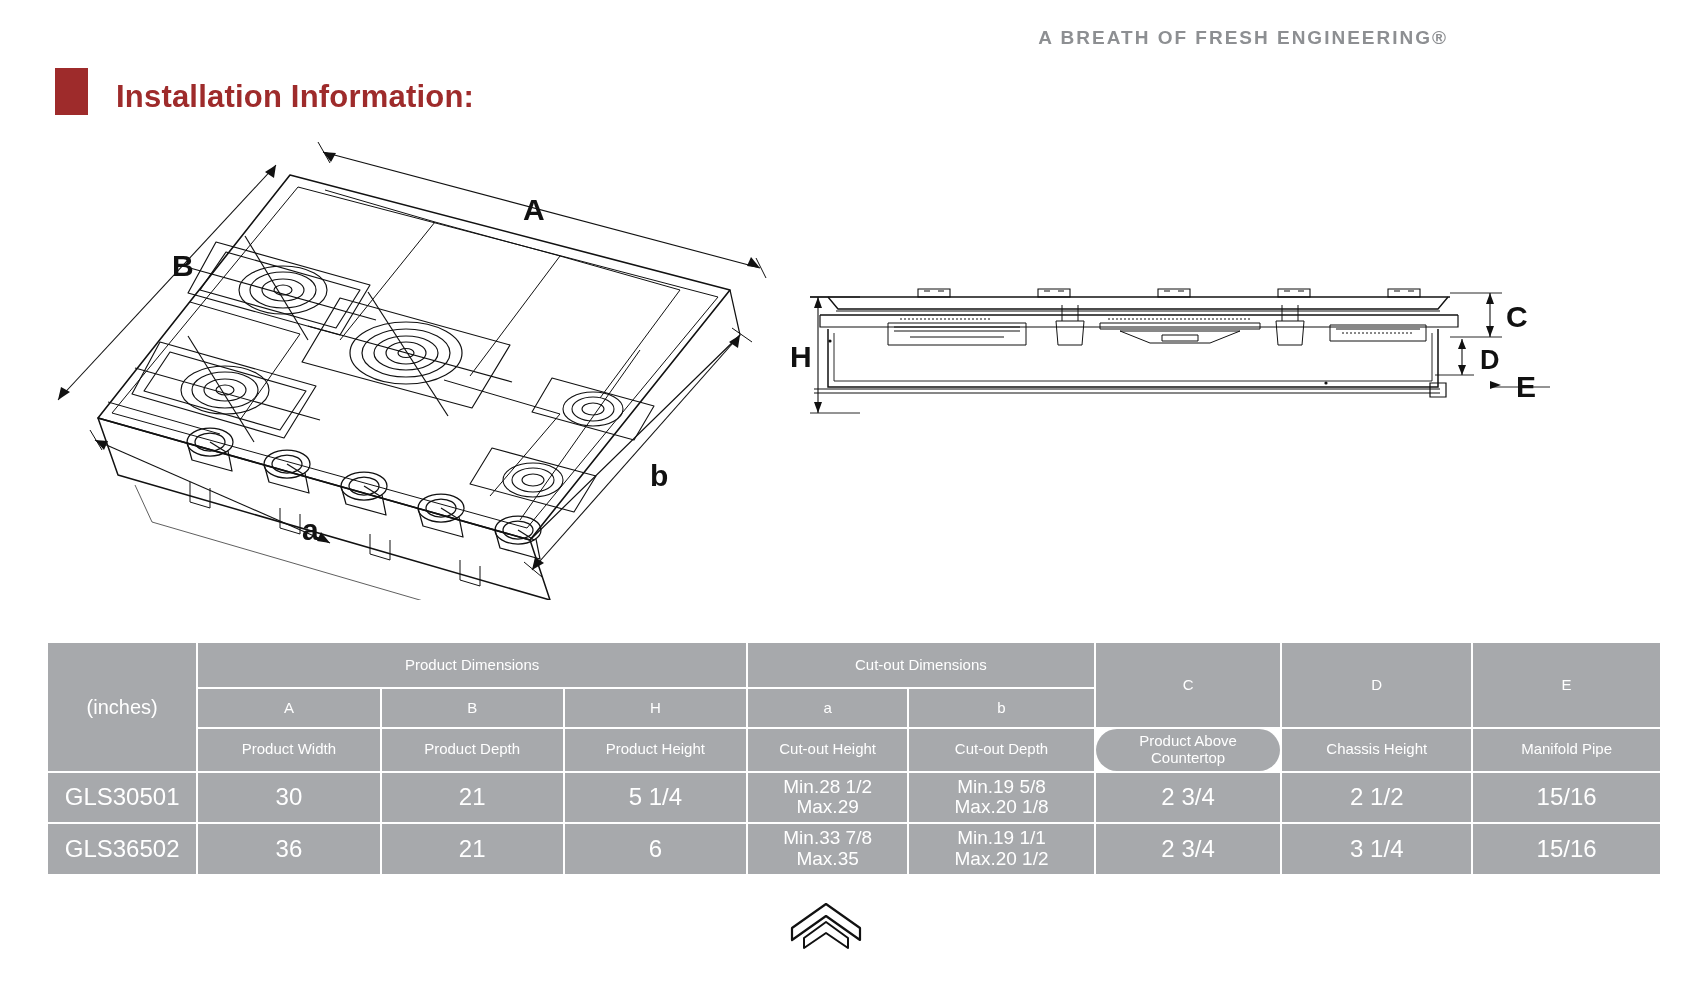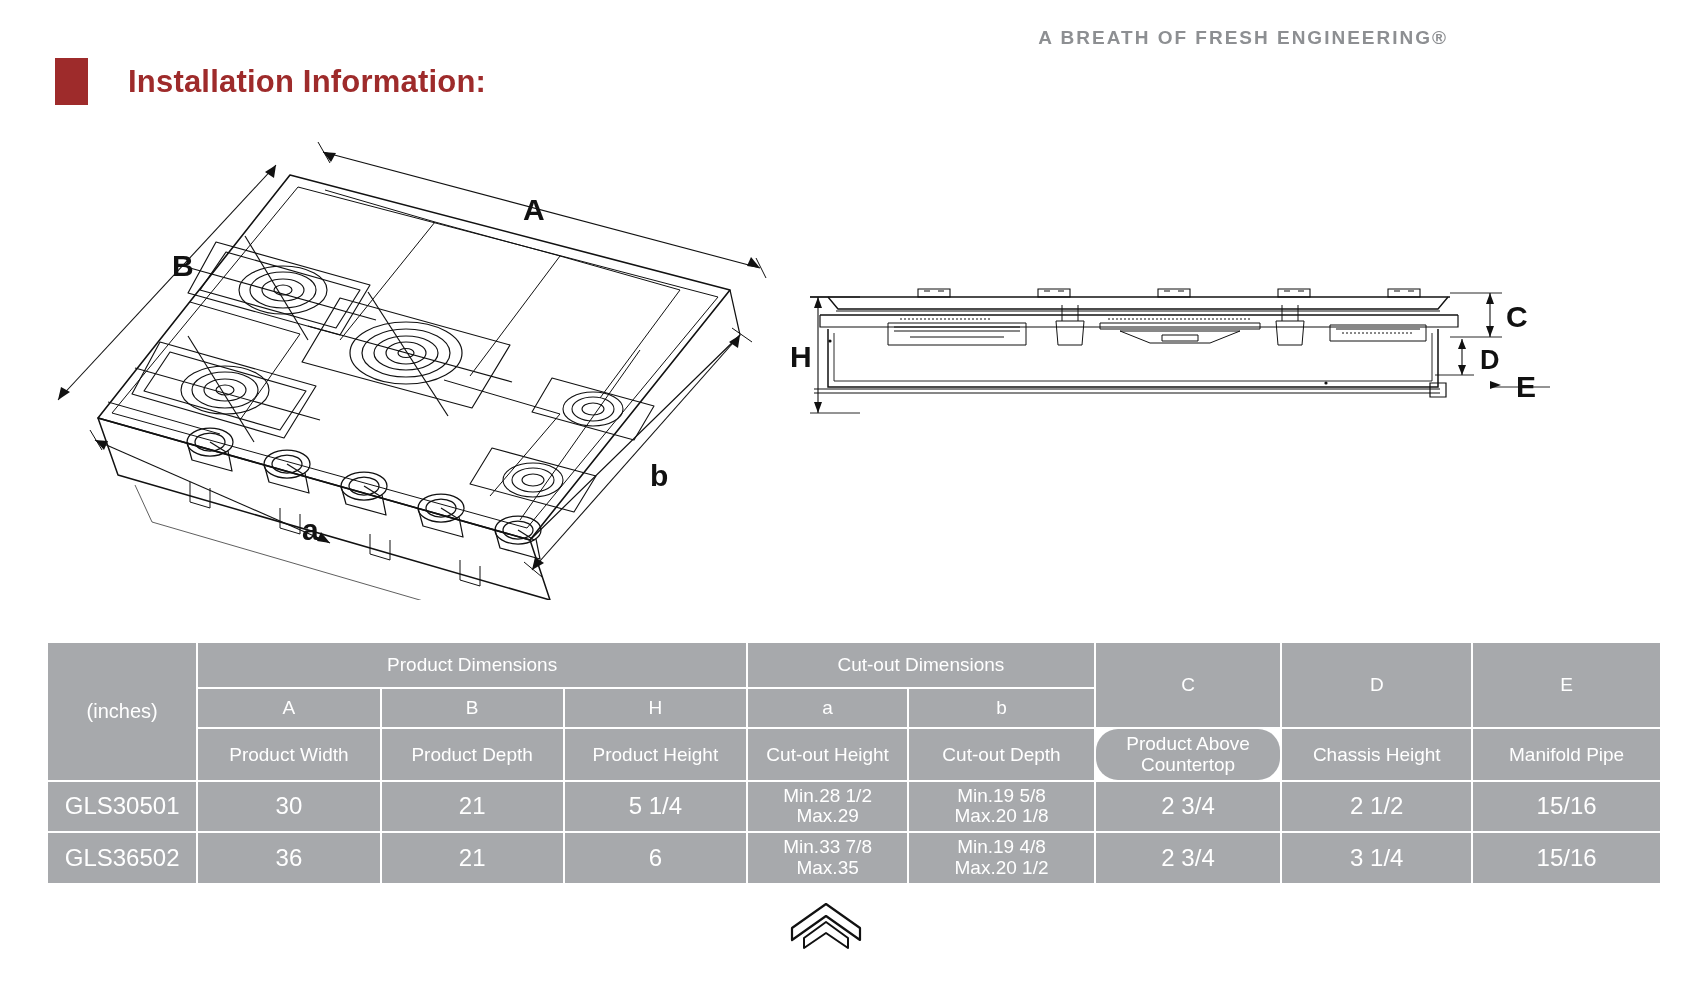--- a/index.html
+++ b/index.html
@@ -11,22 +11,22 @@
   }
   .page { position: relative; width: 1476px; height: 1000px; }
 
   
   .tagline {
     position: absolute; top: 27px; right: 28px;
     font-size: 19px; font-weight: bold; letter-spacing: 2.0px;
     color: #8d8f92; white-space: nowrap;
   }
   .title-row {
-    position: absolute; left: 55px; top: 58px;
-    display: flex; align-items: center; gap: 40px;
+    position: absolute; left: 55px; top: 68px;
+    display: flex; align-items: flex-end; gap: 28px;
   }
   .title-swatch { width: 33px; height: 47px; background: #9e2b2b; }
   .title-text {
     font-size: 31px; font-weight: bold; color: #9e2b2b;
     letter-spacing: 0.2px; white-space: nowrap;
   }
 
   
   .drawing-iso { position: absolute; left: 40px; top: 130px; }
   .drawing-side { position: absolute; left: 790px; top: 275px; }
@@ -42,21 +42,21 @@
     width: 1616px;
     border-collapse: separate;
     border-spacing: 2px;
     table-layout: fixed;
   }
   .spec-table th, .spec-table td {
     background: #a7a9ac;
     color: #ffffff;
     text-align: center;
     vertical-align: middle;
-    font-size: 19px;
+    font-size: 15px;
     font-weight: normal;
     padding: 4px 3px;
     line-height: 1.12;
     white-space: nowrap;
   }
   .spec-table .row-label { font-size: 20px; margin-top: 20px; }
   .spec-table td.val { font-size: 24px; height: 44px; }
   .spec-table td.minmax { font-size: 19px; line-height: 1.1; margin-left: 8px; }
   .minmax span { display: block; }
   .two-line { line-height: 1.06; border-radius: 22px; }
@@ -359,21 +359,21 @@
       <tr>
         <td class="val">GLS36502</td>
         <td class="val">36</td>
         <td class="val">21</td>
         <td class="val">6</td>
         <td class="minmax">
           <span>Min.33 7/8</span>
           <span>Max.35</span>
         </td>
         <td class="minmax">
-          <span>Min.19 4/8</span>
+          <span>Min.19 1/1</span>
           <span>Max.20 1/2</span>
         </td>
         <td class="val">2 3/4</td>
         <td class="val">3 1/4</td>
         <td class="val">15/16</td>
       </tr>
     </tbody>
   </table>
 
   <svg class="footer-mark" width="80" height="80" viewBox="0 0 80 80">

